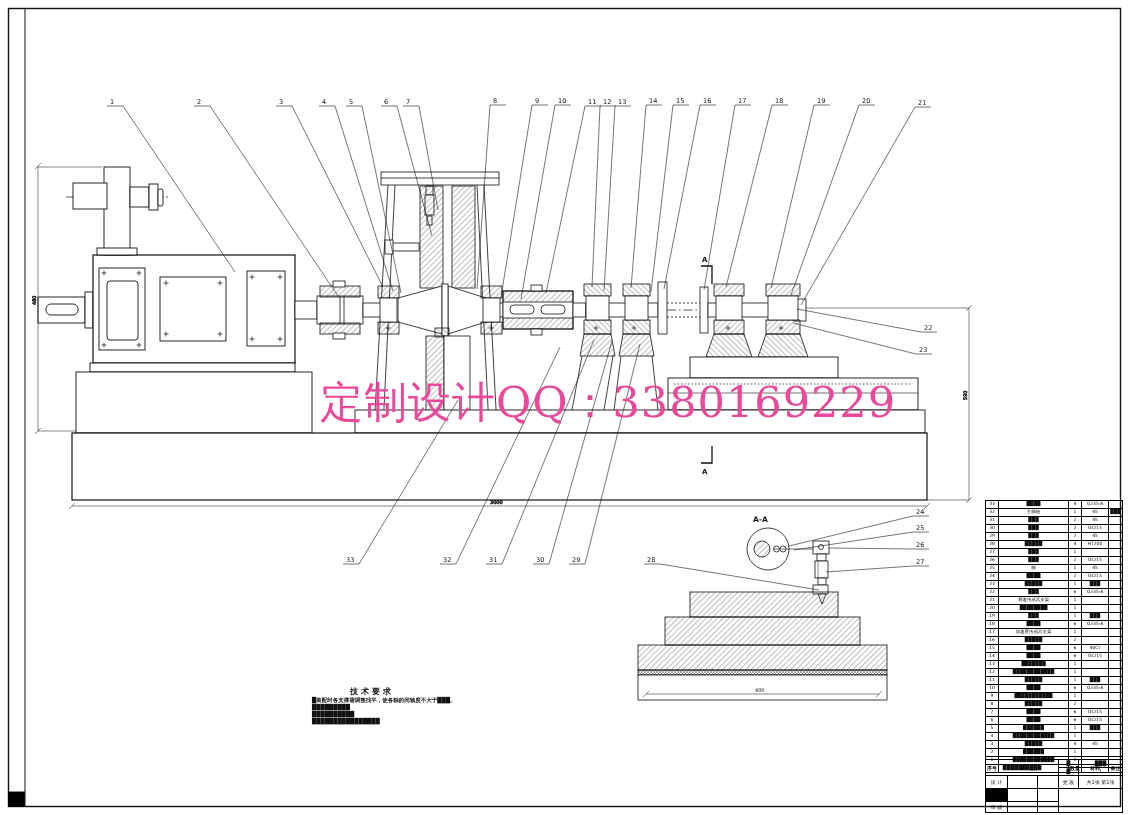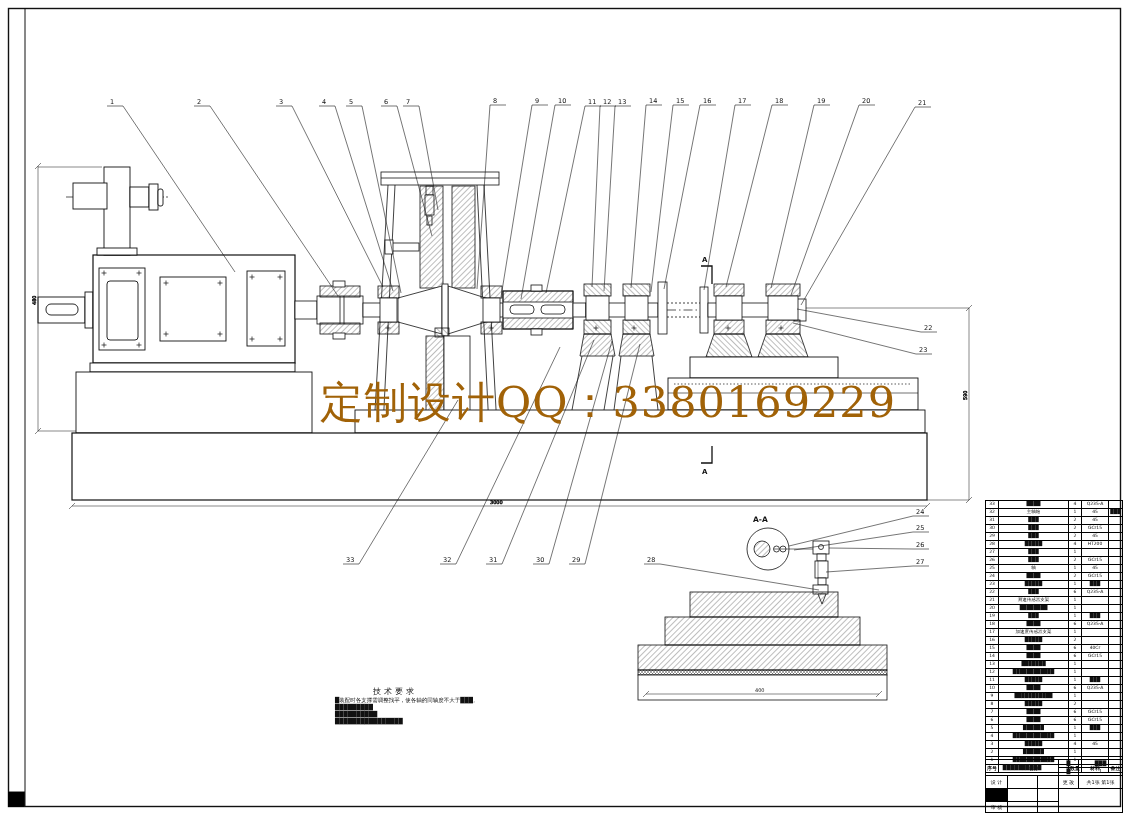--- a/index.html
+++ b/index.html
@@ -6,21 +6,21 @@
   .page{position:relative;width:1129px;height:815px;background:#fff;overflow:hidden;
         font-family:"DejaVu Sans",sans-serif;color:#111;}
   svg{position:absolute;left:0;top:0;}
   svg text{fill:#111;font-family:"DejaVu Sans",sans-serif;}
   #callout-layer text{font-size:6.5px;}
   .dimtext{font-size:5px;}
   
   .watermark{position:absolute;left:320px;top:374px;font-family:"DejaVu Serif",serif;
              font-size:43px;letter-spacing:1px;white-space:nowrap;font-weight:500;z-index:5;}
   
-  .techreq{position:absolute;left:335px;top:688px;width:190px;font-size:5.5px;line-height:7px;}
+  .techreq{position:absolute;left:312px;top:688px;width:190px;font-size:5.5px;line-height:7px;font-weight:bold;}
   .techreq .tr-title{font-size:8px;letter-spacing:3px;margin-left:38px;margin-bottom:2px;}
   .techreq .tr-line{white-space:nowrap;}
   
   .bom{position:absolute;left:985px;top:500px;width:137px;height:259px;}
   .bom table{width:137px;height:259px;border-collapse:collapse;table-layout:fixed;}
   .bom td{border:0.5px solid #000;font-size:4.5px;line-height:1;padding:0 1px;text-align:center;
           overflow:hidden;white-space:nowrap;height:7px;}
   .bom td.nm{text-align:center;}
   .bom tr.hdr td{font-weight:bold;font-size:5px;}
   
@@ -342,21 +342,21 @@
         <text x="489" y="561.5">31</text>
         <line x1="440" y1="564" x2="456" y2="564" stroke="#1a1a1a" stroke-width="0.6"></line>
         <line x1="456" y1="564" x2="560" y2="347" stroke="#1a1a1a" stroke-width="0.6"></line>
         <text x="443" y="561.5">32</text>
         <line x1="343" y1="564" x2="359" y2="564" stroke="#1a1a1a" stroke-width="0.6"></line>
         <line x1="359" y1="564" x2="458" y2="400" stroke="#1a1a1a" stroke-width="0.6"></line>
         <text x="346" y="561.5">33</text>
       </g>
   </svg>
 
-  <div class="watermark" style="color:#a16207" title="定制设计QQ：3380169229">定制设计QQ：3380169229</div>
+  <div class="watermark" style="color:#ec4899" title="定制设计QQ：3380169229">定制设计QQ：3380169229</div>
 
   <div class="techreq">
     <div class="tr-title">技术要求</div>
     <div class="tr-line">█装配时各支撑需调整找平，使各轴的同轴度不大于███。</div>
     <div class="tr-line">█████████</div>
     <div class="tr-line">██████████</div>
     <div class="tr-line">████████████████</div>
   </div>
 
   <div class="bom">

